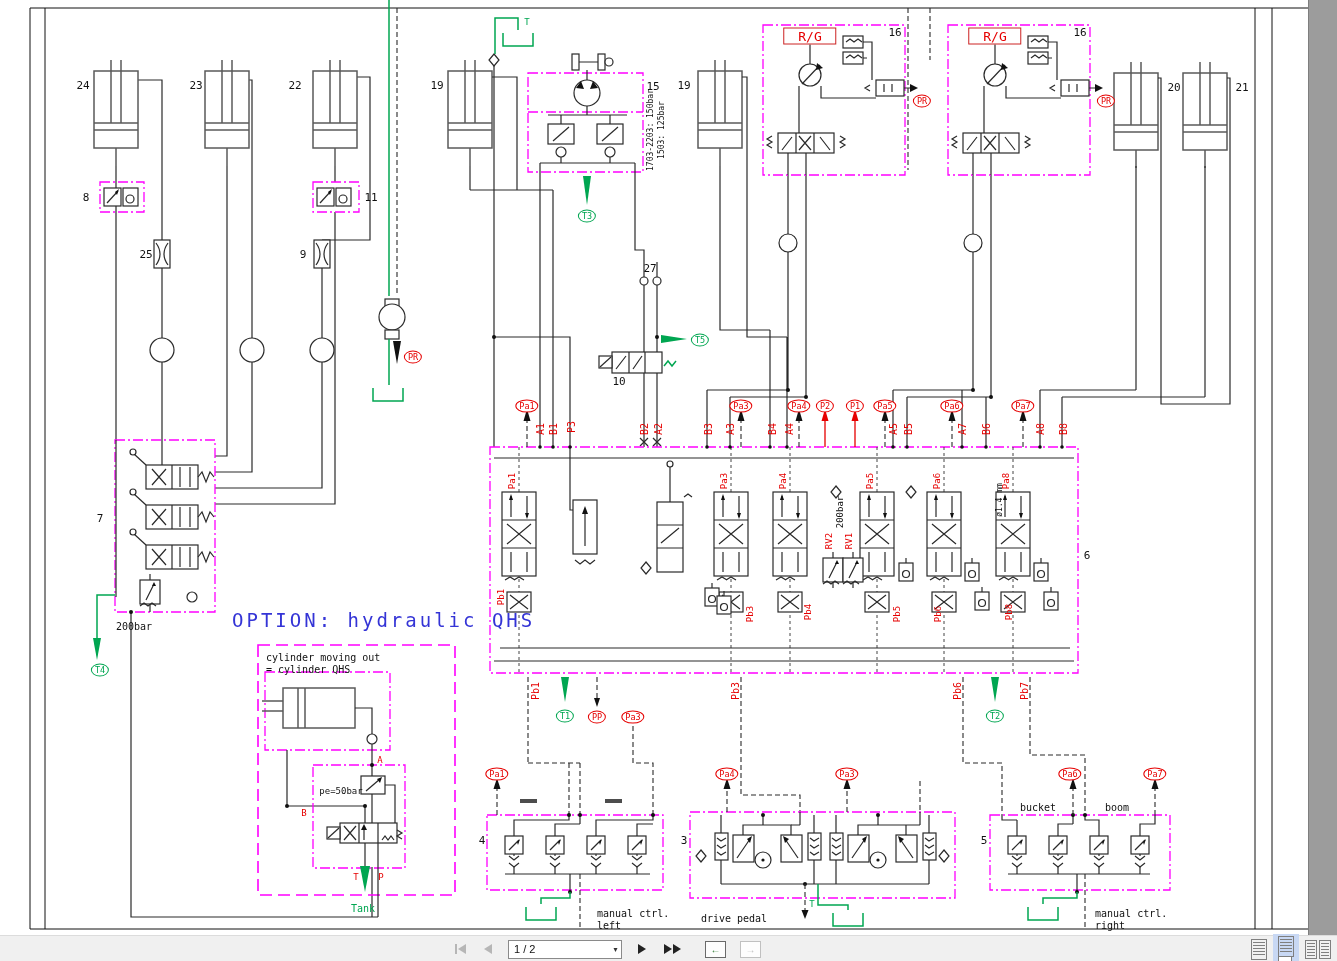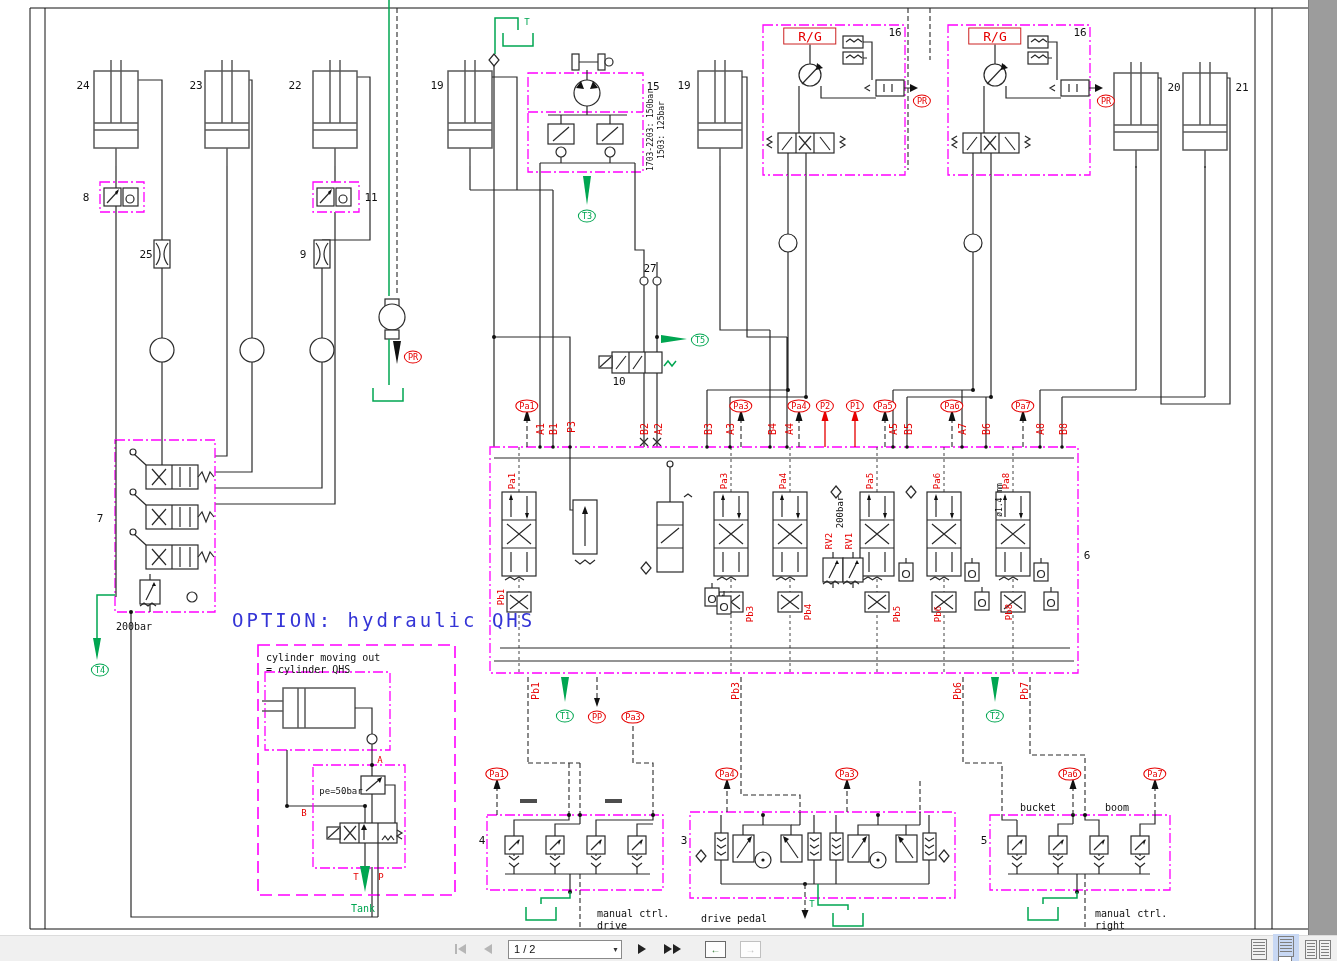--- a/index.html
+++ b/index.html
@@ -537,21 +537,21 @@
 <span class="ov red s9" style="left:380px;top:760px">A</span>
 <span class="ov red s9" style="left:304px;top:813px">B</span>
 <span class="ov red s9" style="left:356px;top:877px">T</span>
 <span class="ov red s9" style="left:381px;top:877px">P</span>
 <span class="ov s10" style="left:134px;top:626px">200bar</span>
 
 <span class="ov s10" style="left:1038px;top:807px">bucket</span>
 <span class="ov s10" style="left:1117px;top:807px">boom</span>
 <span class="ov s10" style="left:734px;top:918px">drive pedal</span>
 <span class="ov la s10" style="left:597px;top:913px">manual ctrl.</span>
-<span class="ov la s10" style="left:597px;top:925px">drive</span>
+<span class="ov la s10" style="left:597px;top:925px">left</span>
 <span class="ov la s10" style="left:1095px;top:913px">manual ctrl.</span>
 <span class="ov la s10" style="left:1095px;top:925px">right</span>
 
 <div id="outside"></div>
 </div>
 
 <div id="toolbar">
   <div class="tb" style="left:453px">
     <div class="btn dis">
       <span class="vbar"></span>

